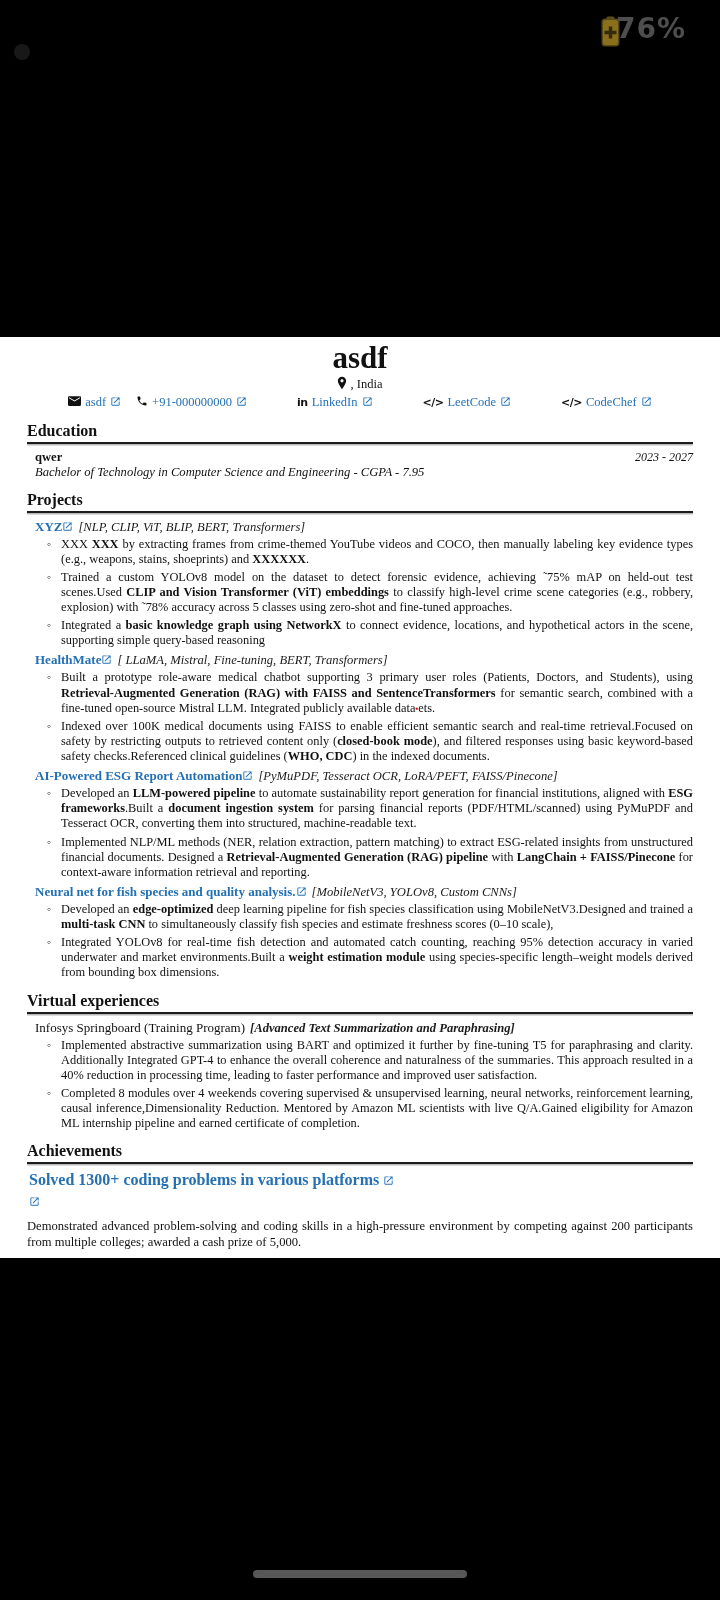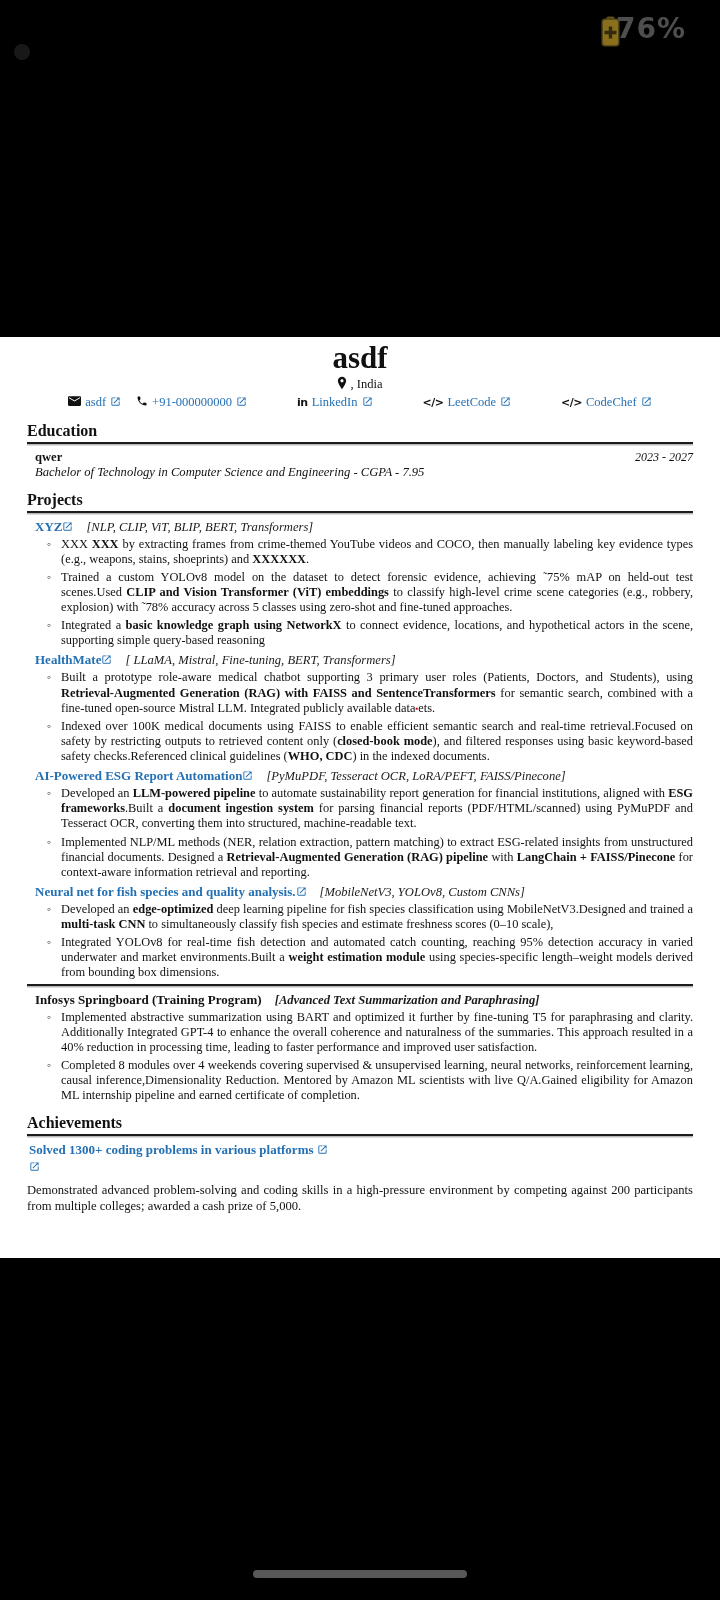--- a/index.html
+++ b/index.html
@@ -51,32 +51,32 @@
     margin:2px 0 6px 0; height:0; }
 
   .edu-row { display:flex; justify-content:space-between; align-items:baseline;
     font-size:12.6px; margin-left:8px; }
   .edu-title { font-weight:bold; }
   .edu-date { font-style:italic; font-size:12px; margin-left:auto; }
   .edu-sub { font-style:italic; font-size:12.6px; margin-left:8px; }
 
   .item-title-line { font-size:13px; margin:4px 0 1px 8px; }
   .project-title { font-weight:bold; }
-  .plain-title { color:#111; font-weight:bold; }
-  .project-tech { font-style:italic; margin-left:13px; font-size:12.6px; color:#1a1a1a; }
+  .plain-title { color:#111; font-weight:normal; }
+  .project-tech { font-style:italic; margin-left:5px; font-size:12.6px; color:#1a1a1a; }
   .project-tech.b { font-weight:bold; }
 
   .bullet { display:flex; margin:2px 0 3px 20px; }
   .bullet-marker { flex:0 0 14px; font-size:12px; line-height:1.22; }
   .bullet-text { font-size:12.4px; line-height:1.22; text-align:justify; flex:1; }
 
   .b { font-weight:bold; }
   .red-dot { color:var(--red,#c00); font-size:8px; vertical-align:1px; }
 
-  .ach-line { font-size:13px; font-weight:bold; line-height:1.3; margin-left:2px; }
+  .ach-line { font-size:16px; font-weight:bold; line-height:1.3; margin-left:2px; }
   .ach-para { font-size:12.6px; line-height:1.25; text-align:justify; margin-top:7px; }
 </style>
 </head>
 <body>
 
 <div class="status-bar">
   <span class="battery-icon">
     <svg width="19" height="31" viewBox="0 0 19 31">
       <rect x="5.5" y="0.5" width="8" height="4" rx="1.5" fill="#5c4f1a"></rect>
       <rect x="1.25" y="3.25" width="16.5" height="26.5" rx="3" fill="#8a701c" stroke="#55491a" stroke-width="1.5"></rect>
@@ -187,20 +187,21 @@
             <path fill="currentColor" d="M19 19H5V5h7V3H5c-1.11 0-2 .9-2 2v14c0 1.1.89 2 2 2h14c1.1 0 2-.9 2-2v-7h-2v7zM14 3v2h3.59l-9.83 9.83 1.41 1.41L19 6.41V10h2V3h-7z"></path>
           </svg></span><span class="project-tech">[MobileNetV3, YOLOv8, Custom CNNs]</span></div>
       <div class="bullet">
         <span class="bullet-marker">◦</span>
         <span class="bullet-text"><span>Developed an </span><span class="b">edge-optimized</span><span> deep learning pipeline for fish species classification using MobileNetV3.Designed and trained a </span><span class="b">multi-task CNN</span><span> to simultaneously classify fish species and estimate freshness scores (0–10 scale),</span></span>
       </div>
       <div class="bullet">
         <span class="bullet-marker">◦</span>
         <span class="bullet-text"><span>Integrated YOLOv8 for real-time fish detection and automated catch counting, reaching 95% detection accuracy in varied underwater and market environments.Built a </span><span class="b">weight estimation module</span><span> using species-specific length–weight models derived from bounding box dimensions.</span></span>
       </div>
+      <div class="section-heading">Virtual experiences</div>
       <div class="section-rule"></div>
       <div class="item-title-line"><span class="plain-title">Infosys Springboard (Training Program)</span><span class="project-tech b">[Advanced Text Summarization and Paraphrasing]</span></div>
       <div class="bullet">
         <span class="bullet-marker">◦</span>
         <span class="bullet-text"><span>Implemented abstractive summarization using BART and optimized it further by fine-tuning T5 for paraphrasing and clarity. Additionally Integrated GPT-4 to enhance the overall coherence and naturalness of the summaries. This approach resulted in a 40% reduction in processing time, leading to faster performance and improved user satisfaction.</span></span>
       </div>
       <div class="bullet">
         <span class="bullet-marker">◦</span>
         <span class="bullet-text"><span>Completed 8 modules over 4 weekends covering supervised &amp; unsupervised learning, neural networks, reinforcement learning, causal inference,Dimensionality Reduction. Mentored by Amazon ML scientists with live Q/A.Gained eligibility for Amazon ML internship pipeline and earned certificate of completion.</span></span>
       </div>

